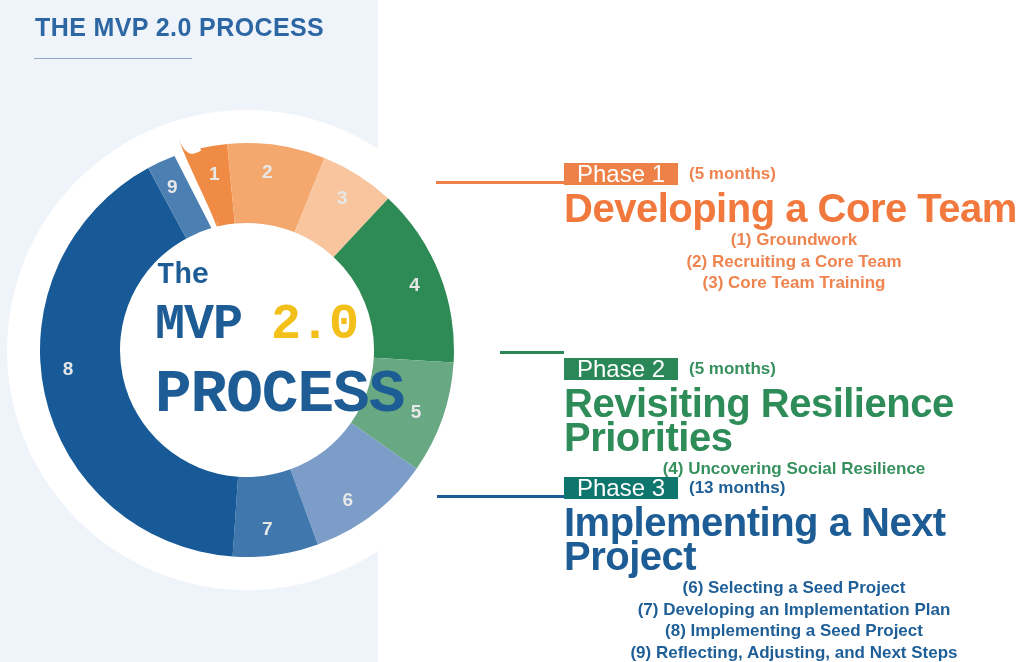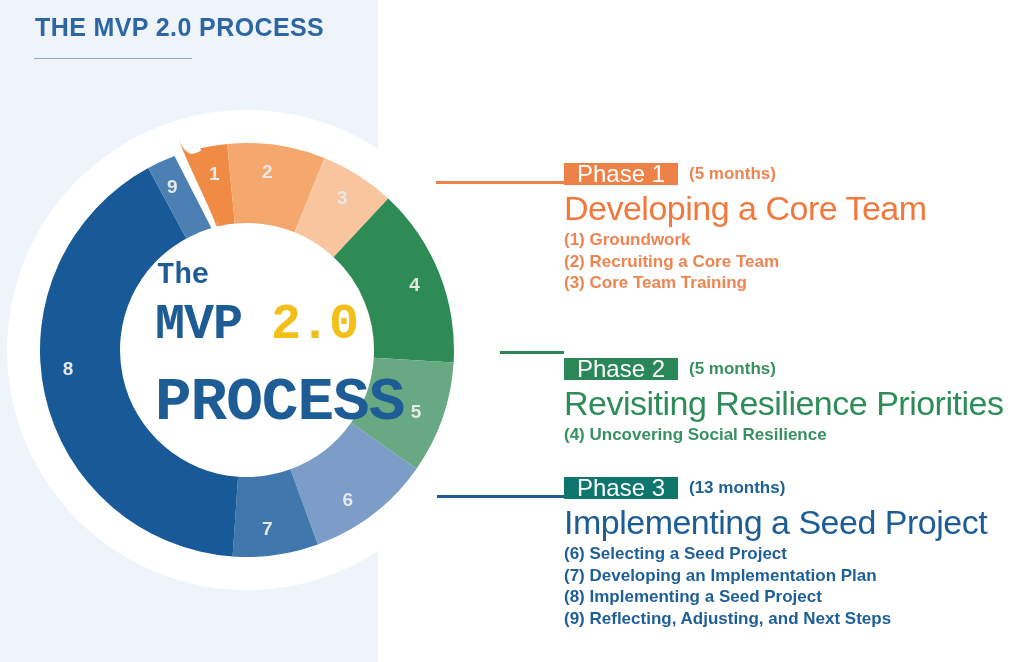--- a/index.html
+++ b/index.html
@@ -11,35 +11,35 @@
   .title{
     position:absolute;left:35px;top:12px;margin:0;
     font-size:25px;font-weight:700;letter-spacing:.4px;color:#2c67a4;line-height:30px;
   }
   .title-underline{position:absolute;left:34px;top:58px;width:158px;height:1px;background:#93aac7;}
   svg.wheel{position:absolute;left:0;top:0;}
   .wheel-center{
     position:absolute;left:155px;top:261px;color:#1d5c94;font-weight:700;line-height:1;font-family:Liberation Mono, monospace;
   }
   .wc1{font-size:29px;margin:0 0 10px 2px;}
-  .wc2{font-size:50px;letter-spacing:-1px;margin-bottom:22px;}
+  .wc2{font-size:50px;letter-spacing:-1px;margin-bottom:14px;}
   .wc2 .accent{color:#f3c019;}
   .wc3{font-size:61px;letter-spacing:-1px;}
   .phase{position:absolute;left:564px;width:460px;}
   .phase1{top:163px;}
   .phase2{top:332px;margin-top:26px;}
   .phase3{top:477px;}
   .phase-header{display:flex;align-items:center;}
   .badge{
     display:inline-flex;align-items:center;justify-content:center;
     width:114px;height:22px;color:#ffffff;font-size:24px;font-weight:400;flex:0 0 auto;
   }
   .duration{font-size:17px;font-weight:700;margin-left:11px;}
-  .phase-heading{margin:6px 0 0;font-size:34px;font-weight:400;letter-spacing:-.5px;line-height:34px;}
-  .phase-items{margin:4px 0 0;padding:0;list-style:none;font-size:17px;font-weight:700;line-height:21.5px;}
+  .phase-heading{margin:6px 0 0;font-size:40px;font-weight:700;letter-spacing:-.5px;line-height:34px;}
+  .phase-items{margin:4px 0 0;padding:0;list-style:none;font-size:17px;font-weight:700;line-height:21.5px;text-align:center;}
   .connector{position:absolute;height:3px;}
   .connector1{left:436px;top:181px;width:128px;}
   .connector2{left:500px;top:351px;width:64px;}
   .connector3{left:437px;top:495px;width:127px;}
 </style>
 </head>
 <body>
 
 <div class="canvas">
 
@@ -103,21 +103,21 @@
     <ul class="phase-items" style="color: rgb(54, 145, 95);">
         <li>(4) Uncovering Social Resilience</li>
       </ul>
   </section>
 
   <section class="phase phase3">
     <div class="phase-header">
       <span class="badge" style="background: #0f766e;">Phase 3</span>
       <span class="duration" style="color: rgb(31, 95, 151);">(13 months)</span>
     </div>
-    <h2 class="phase-heading" style="color: rgb(29, 92, 148);">Implementing a Seed Project</h2>
+    <h2 class="phase-heading" style="color: rgb(29, 92, 148);">Implementing a Next Project</h2>
     <ul class="phase-items" style="color: rgb(31, 95, 151);">
         <li>(6) Selecting a Seed Project</li>
         <li>(7) Developing an Implementation Plan</li>
         <li>(8) Implementing a Seed Project</li>
         <li>(9) Reflecting, Adjusting, and Next Steps</li>
       </ul>
   </section>
 
 </div>
 

